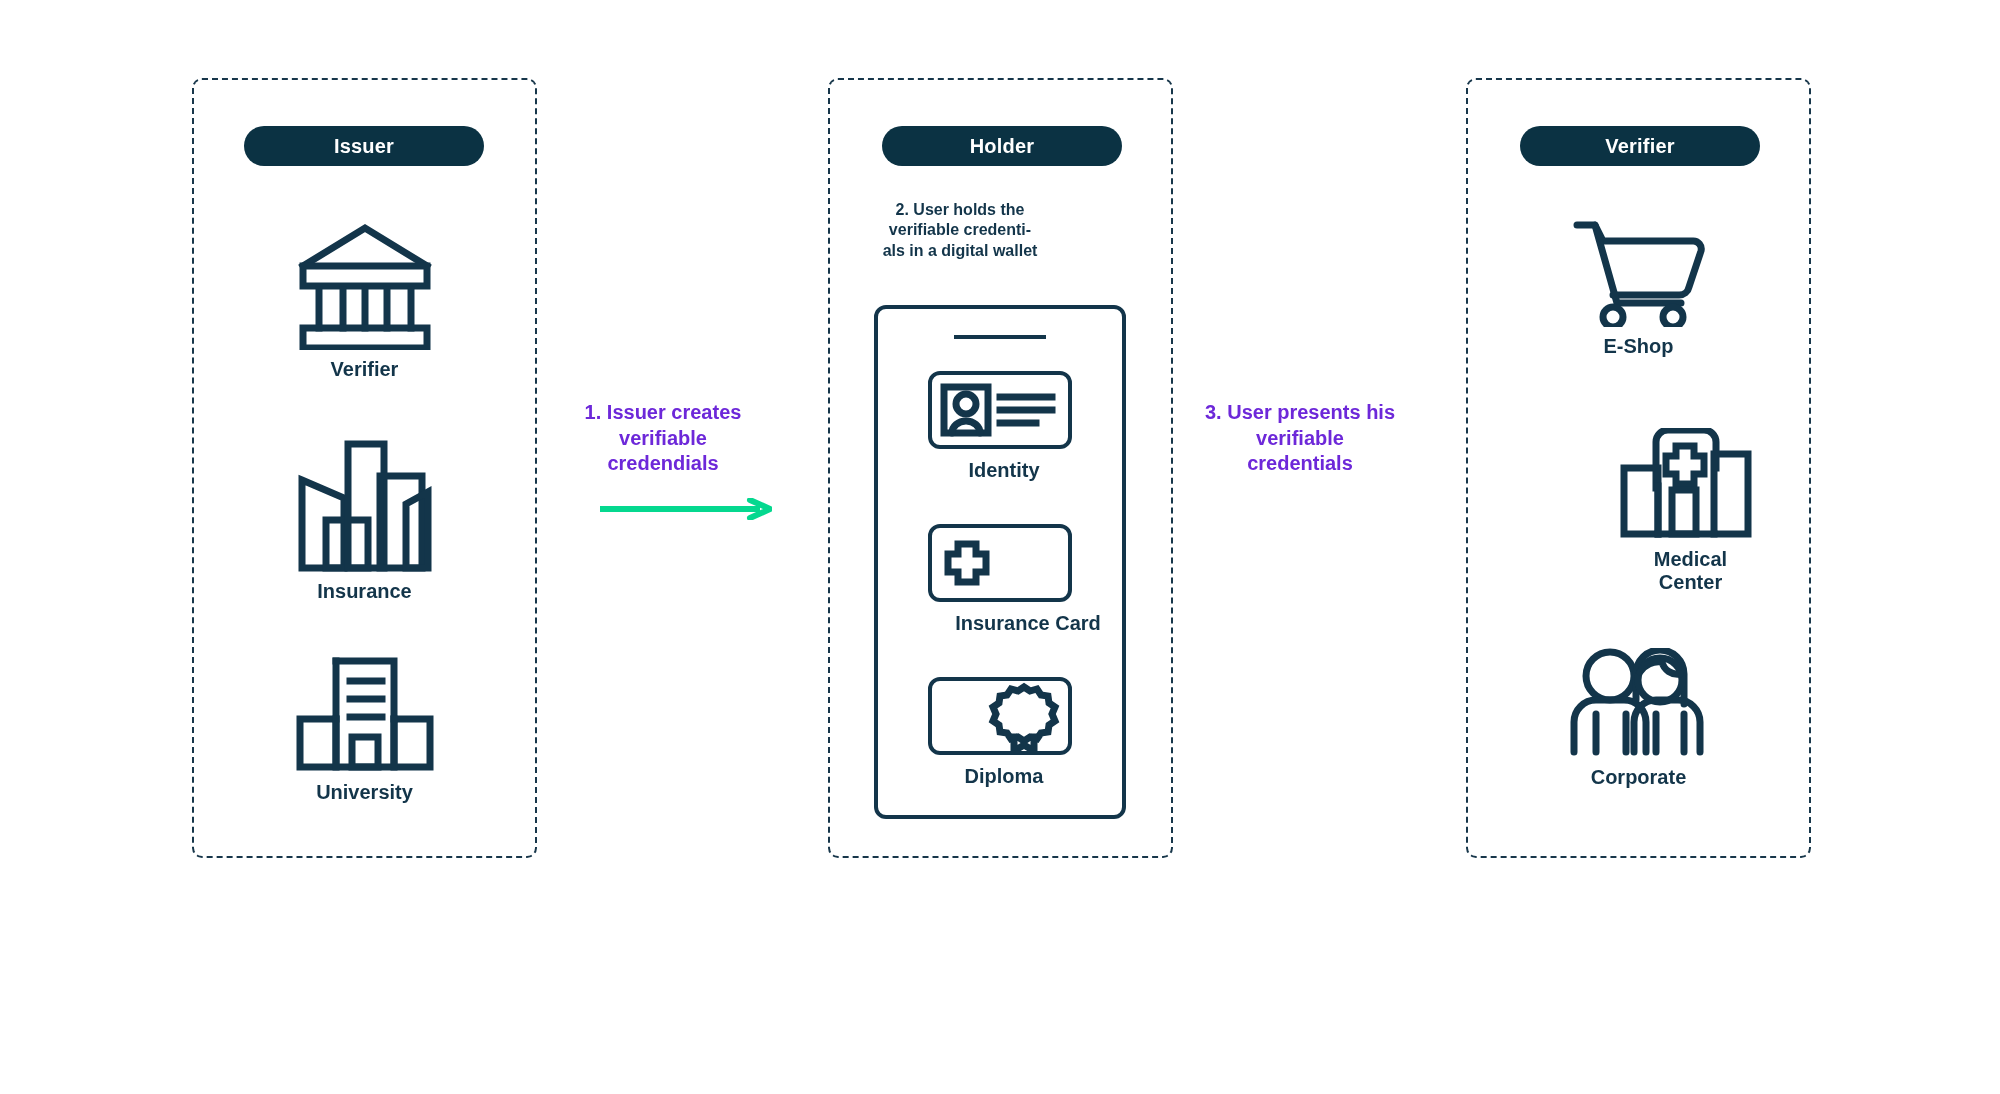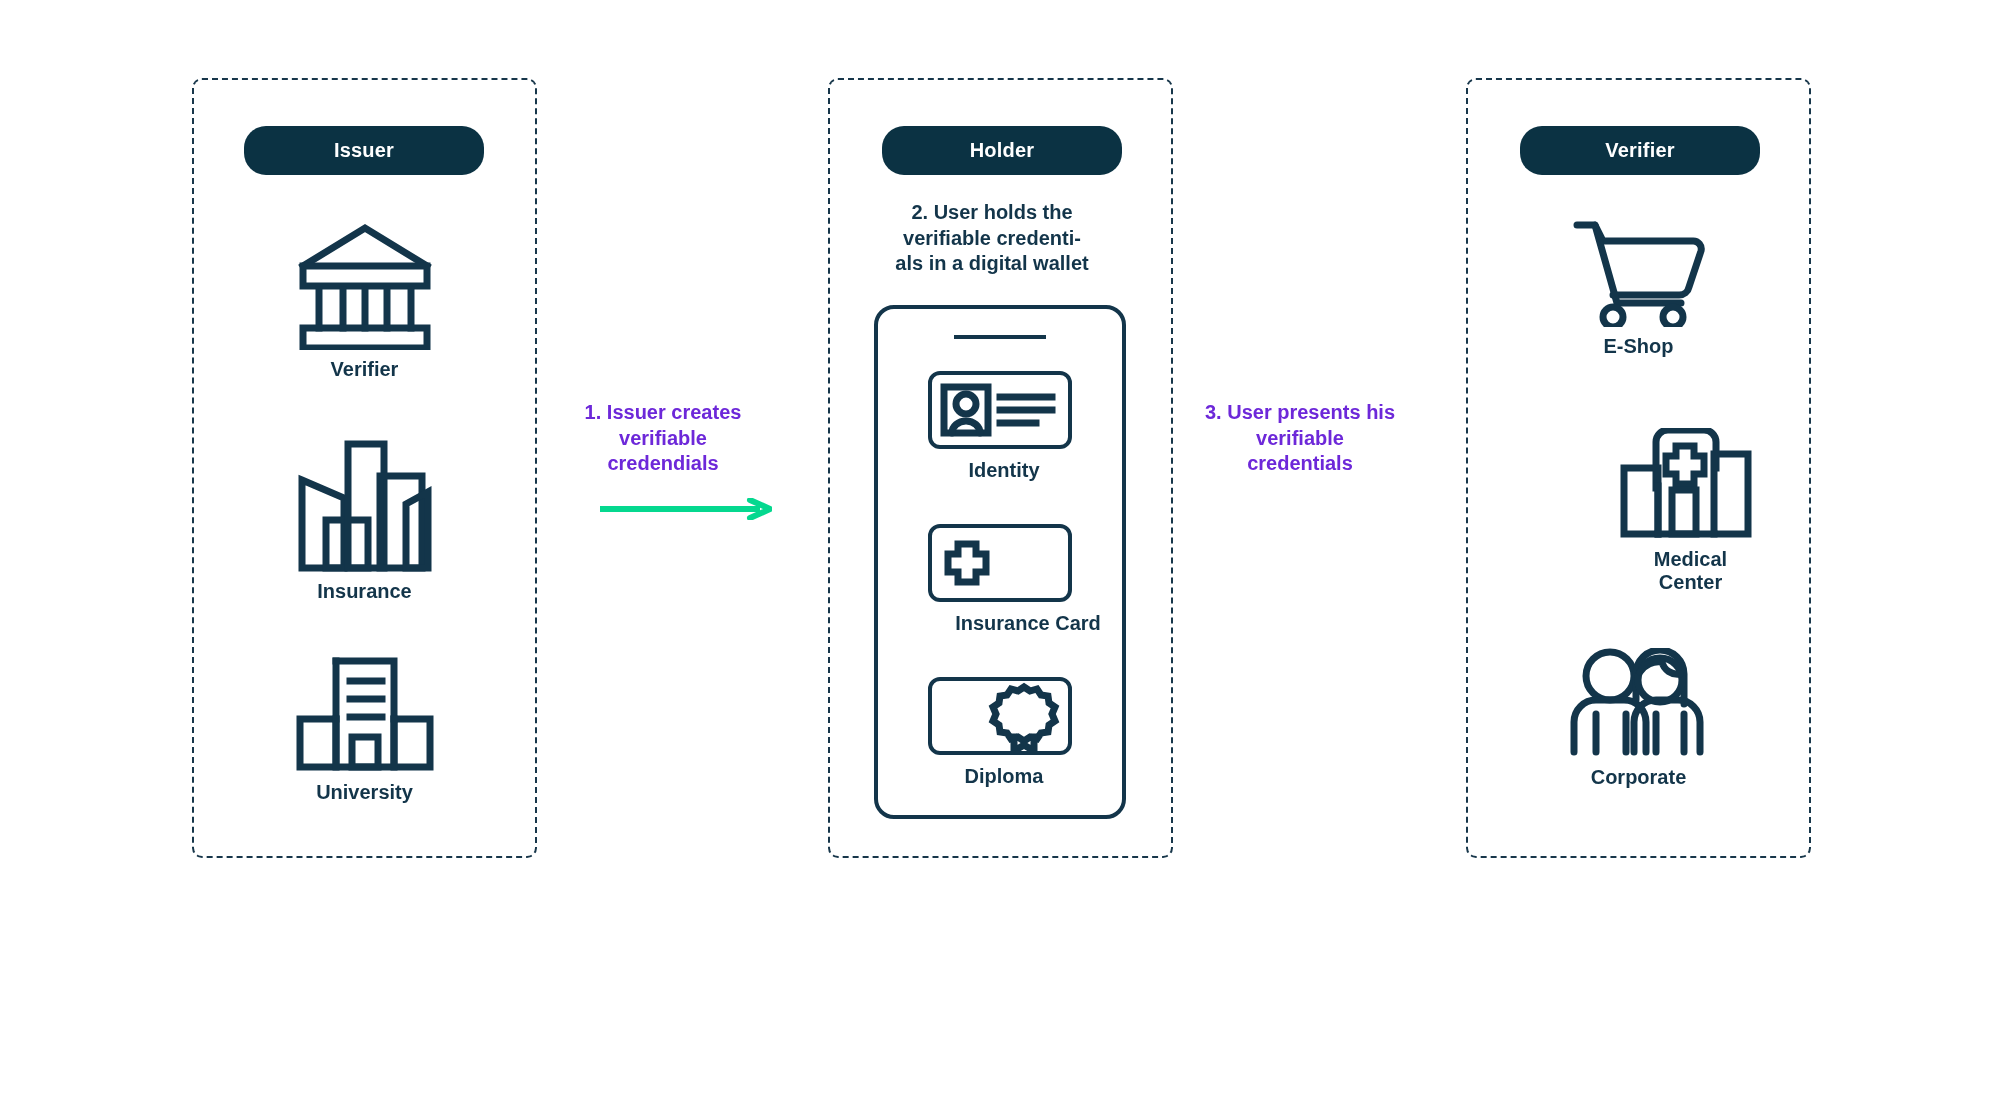--- a/index.html
+++ b/index.html
@@ -5,21 +5,21 @@
   html,body{margin:0;padding:0;background:#ffffff;}
   body{width:2000px;height:1094px;font-family:"Liberation Sans",sans-serif;color:#0d2e40;overflow:hidden;}
   .stage{position:relative;width:2000px;height:1094px;background:#fff;}
 
   
   .col{position:absolute;top:78px;width:345px;height:780px;border:2px dashed #17364a;border-radius:10px;box-sizing:border-box;}
   #col-issuer{left:192px;}
   #col-holder{left:828px;}
   #col-verifier{left:1466px;}
 
-  .pill{position:absolute;top:126px;width:240px;height:49px;background:#0b3243;border-radius:22px;
+  .pill{position:absolute;top:126px;width:240px;height:40px;background:#0b3243;border-radius:22px;
         display:flex;align-items:center;justify-content:center;color:#ffffff;font-size:20px;font-weight:bold;letter-spacing:.2px;}
   #pill-issuer{left:244px;}
   #pill-holder{left:882px;}
   #pill-verifier{left:1520px;}
 
   
   .iconblock{position:absolute;width:345px;display:flex;flex-direction:column;align-items:center;}
   .iconblock .cap{margin-top:8px;font-size:20px;font-weight:bold;color:#13354a;text-align:center;line-height:1.15;}
   svg{display:block;}
   .ln{fill:none;stroke:#13354a;stroke-width:7;stroke-linecap:square;stroke-linejoin:miter;}
@@ -28,24 +28,24 @@
   
   #ib-authority{left:192px;top:218px;}
   #ib-insurance{left:192px;top:438px;}
   #ib-university{left:192px;top:655px;}
   
   #ib-eshop{left:1466px;top:215px;}
   #ib-medical{left:1518px;top:428px;}
   #ib-corporate{left:1466px;top:648px;}
 
   
-  .holder-note{position:absolute;left:852px;top:200px;width:280px;text-align:center;
-               font-size:20px;font-weight:bold;line-height:1.28;color:#13354a;}
+  .holder-note{position:absolute;left:820px;top:200px;width:280px;text-align:center;
+               font-size:16px;font-weight:bold;line-height:1.28;color:#13354a;}
   .phone{position:absolute;left:874px;top:305px;width:252px;height:514px;
-         border:4px solid #13354a;border-radius:20px;box-sizing:border-box;background:#fff;}
+         border:4px solid #13354a;border-radius:12px;box-sizing:border-box;background:#fff;}
   .speaker{position:absolute;left:50%;top:26px;transform:translateX(-50%);width:92px;height:0;border-top:4px solid #13354a;}
   .card{position:absolute;left:50%;transform:translateX(-50%);width:144px;height:78px;
         border:4px solid #13354a;border-radius:12px;box-sizing:border-box;display:flex;align-items:center;}
   .card-label{position:absolute;left:0;width:252px;text-align:center;font-size:20px;font-weight:bold;color:#13354a;}
   #card-identity{top:62px;}
   #lbl-identity{top:150px;}
   #card-insurance{top:215px;}
   #lbl-insurance{top:303px;margin-left:24px;}
   #card-diploma{top:368px;}
   #lbl-diploma{top:456px;}

